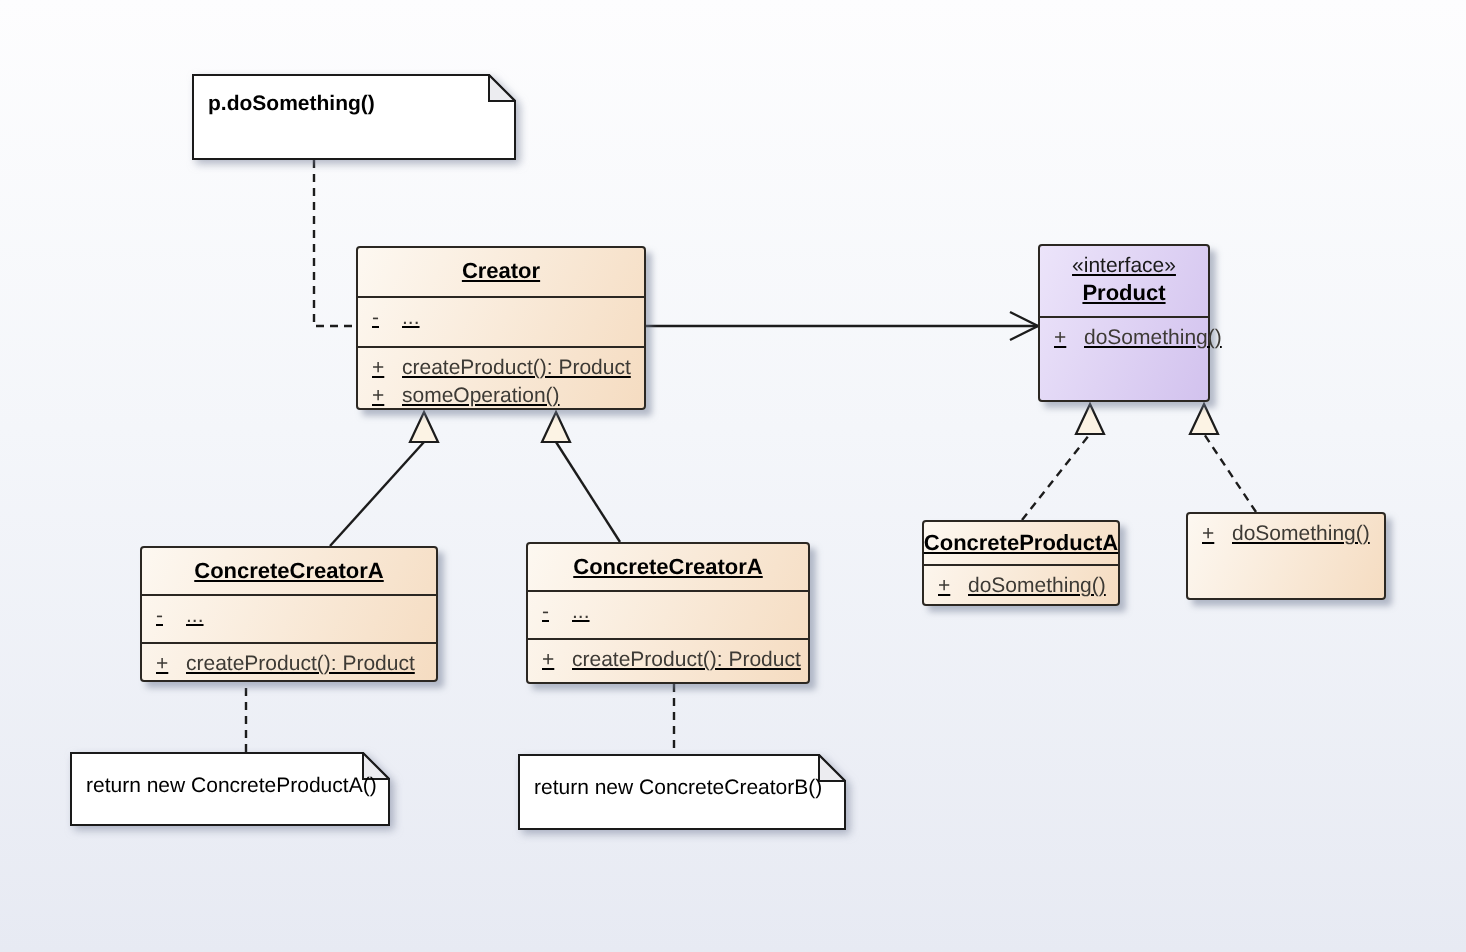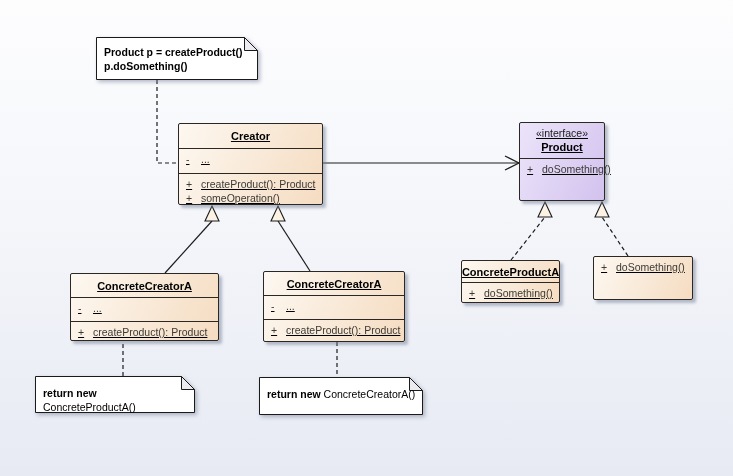--- a/index.html
+++ b/index.html
@@ -36,21 +36,21 @@
   .member { display:flex; font-size:10.5px; line-height:13px; color:#3d3a35; white-space:nowrap; padding:1px 3px 0 7px; }
   .member .vis { flex:0 0 15px; }
 
   .note { position:absolute; z-index:2; }
   .note svg { position:absolute; left:0; top:0; filter:drop-shadow(2px 2px 2px rgba(118,128,152,0.55)); }
   .note-text {
     position:relative; z-index:1; padding:8px 6px 0 8px;
     font-size:10.5px; line-height:14px; color:#000;
   }
   .note-text.all-bold { font-weight:bold; }
-  .note-text .b { font-weight:bold; }
+  .note-text .b { font-weight:normal; }
 </style>
 </head>
 <body>
 
 <div class="canvas">
 
   <svg class="overlay" width="733" height="476" viewBox="0 0 733 476">
     <g>
       <path class="dashed-line" d="M157,80 L157,163 L178,163"></path>
     </g>
@@ -81,21 +81,20 @@
       <path class="dashed-line" d="M337,342 L337,377"></path>
     </g>
   </svg>
 
   <div class="note" style="left:96px;top:37px;width:162px;height:43px">
     <svg width="162" height="43">
       <path d="M0.5,0.5 L148.5,0.5 L161.5,13.5 L161.5,42.5 L0.5,42.5 Z" fill="#ffffff" stroke="#1a1a1a"></path>
       <path d="M148.5,0.5 L161.5,13.5 L148.5,13.5 Z" fill="#ececf0" stroke="#1a1a1a"></path>
     </svg>
     <div class="note-text all-bold">
-      <div>Product p = createProduct()</div>
       <div>p.doSomething()</div>
     </div>
   </div>
 
   <div class="uml-class" style="left:178px;top:123px;width:145px;height:82px">
     <div class="cls-title" style="height:24px">
       <span>Creator</span>
     </div>
     <div class="cls-attrs" style="height:21px">
       <div class="member">
@@ -194,17 +193,17 @@
       <span class="b">return new</span><span> ConcreteProductA()</span>
     </div>
   </div>
 
   <div class="note" style="left:259px;top:377px;width:164px;height:38px">
     <svg width="164" height="38">
       <path d="M0.5,0.5 L150.5,0.5 L163.5,13.5 L163.5,37.5 L0.5,37.5 Z" fill="#ffffff" stroke="#1a1a1a"></path>
       <path d="M150.5,0.5 L163.5,13.5 L150.5,13.5 Z" fill="#ececf0" stroke="#1a1a1a"></path>
     </svg>
     <div class="note-text" style="padding-top:10px">
-      <span class="b">return new</span><span> ConcreteCreatorA()</span>
+      <span class="b">return new</span><span> ConcreteCreatorB()</span>
     </div>
   </div>
 
 </div>
 
 </body></html>

